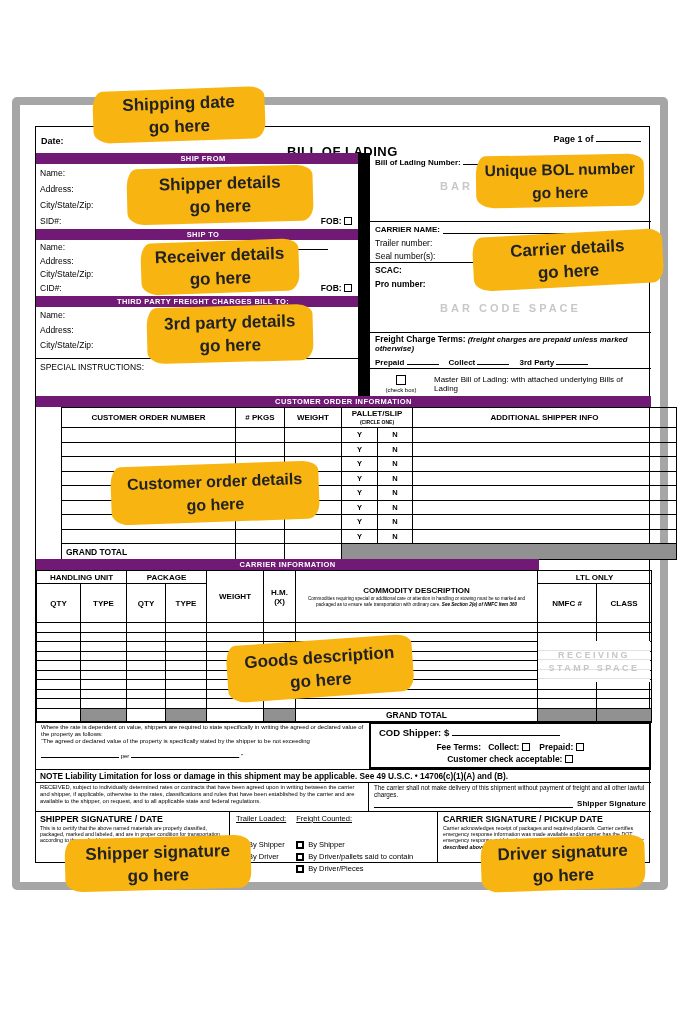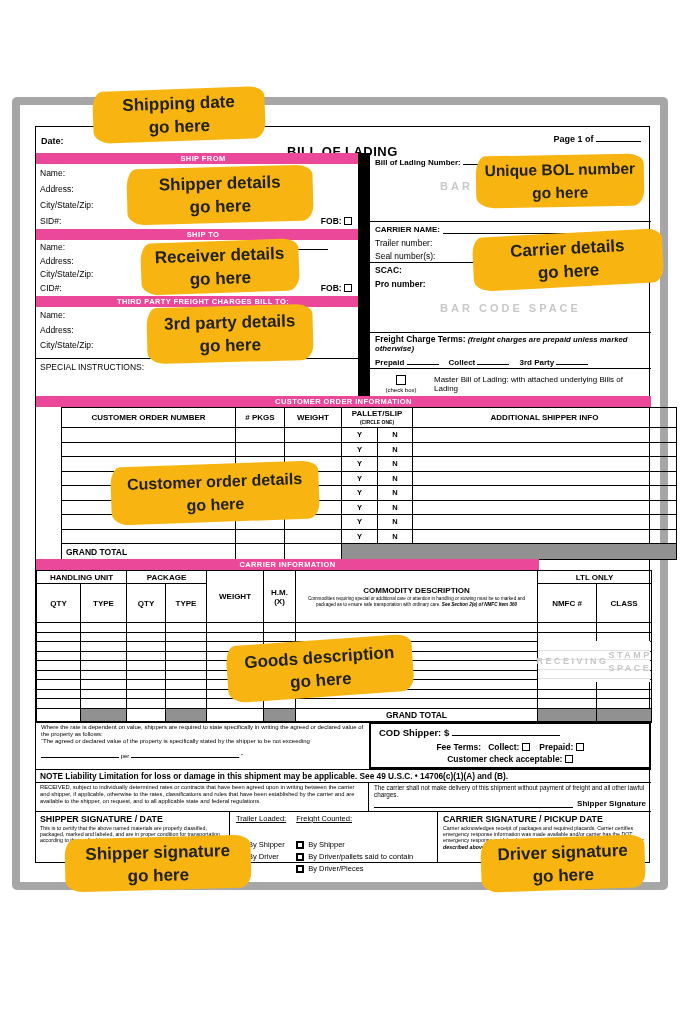--- a/index.html
+++ b/index.html
@@ -18,21 +18,21 @@
   .form-header { position: absolute; left: 0; top: 0; width: 100%; height: 26px; }
   .date-label { position: absolute; left: 5px; top: 9px; font-weight: bold; font-size: 9px; }
   .form-title { position: absolute; left: 0; right: 0; top: 17px; text-align: center;
                 font-weight: bold; font-size: 13px; letter-spacing: .5px; }
   .page-label { position: absolute; right: 8px; top: 7px; font-weight: bold; font-size: 9px; }
 
   .fill { display: inline-block; border-bottom: 1px solid #000; height: 8px; vertical-align: baseline; }
   .w34 { width: 32px; } .w45 { width: 45px; } .w70 { width: 66px; }
   .w80 { width: 78px; } .w95 { width: 95px; } .w110 { width: 108px; }
 
-  .bar { background: #ec4899; color: #fff; font-weight: bold; font-size: 7.5px;
+  .bar { background: #701a75; color: #fff; font-weight: bold; font-size: 7.5px;
          text-align: center; line-height: 11px; height: 11px; letter-spacing: .4px; }
 
   .left-col { position: absolute; left: 0; top: 26px; width: 334px; height: 243px; }
   .vbar { position: absolute; left: 322px; top: 26px; width: 12px; height: 243px; background: #000; }
   .right-col { position: absolute; left: 334px; top: 26px; width: 281px; height: 243px; }
 
   .fields { padding: 1px 4px 0 4px; }
   .frow { position: relative; font-size: 8.5px; }
   .sf .frow { line-height: 16px; height: 16px; }
   .st .frow { line-height: 13.5px; height: 13.5px; }
@@ -84,21 +84,21 @@
   table.ktable td, table.ktable th { border: 1px solid #000; padding: 0; text-align: center; }
   table.ktable th { font-weight: bold; font-size: 8px; line-height: 9px; }
   tr.khead1 th { height: 13px; }
   tr.khead2 th { height: 39px; }
   .comm-note { font-weight: normal; font-size: 4.6px; line-height: 5.4px; padding: 1px 6px 0 6px; }
   .comm-note .it { font-style: italic; font-weight: bold; }
   table.ktable td { height: 9.5px; }
   table.ktable tr.gt td { height: 14px; font-weight: bold; font-size: 8.5px; }
   .stamp-overlay { position: absolute; left: 502px; top: 514px; width: 112px; height: 41px;
                    background: repeating-linear-gradient(to bottom, #fff 0px, #fff 8.6px, #e2e2e2 8.6px, #e2e2e2 9.6px);
-                   display: flex; align-items: center; justify-content: center;
+                   display: flex; flex-direction: column; align-items: center; justify-content: center;
                    font-weight: bold; font-size: 9px; letter-spacing: 2.5px; color: #c6c6c6; line-height: 13px; }
 
   .value-cod { position: absolute; left: 0; top: 594px; width: 615px; height: 48px;
                border-top: 1px solid #000; display: flex; }
   .value-box { width: 333px; padding: 2px 5px; font-size: 6px; line-height: 7.2px; }
   .vd-fills { margin-top: 4px; }
   .cod-box { width: 282px; border: 2px solid #000; padding: 2px 8px; font-weight: bold; }
   .cod-amount { font-size: 9.5px; margin-top: 1px; }
   .cod-fee { font-size: 8.5px; text-align: center; margin-top: 4px; }
   .cod-check { font-size: 8.5px; text-align: center; margin-top: 2px; }

